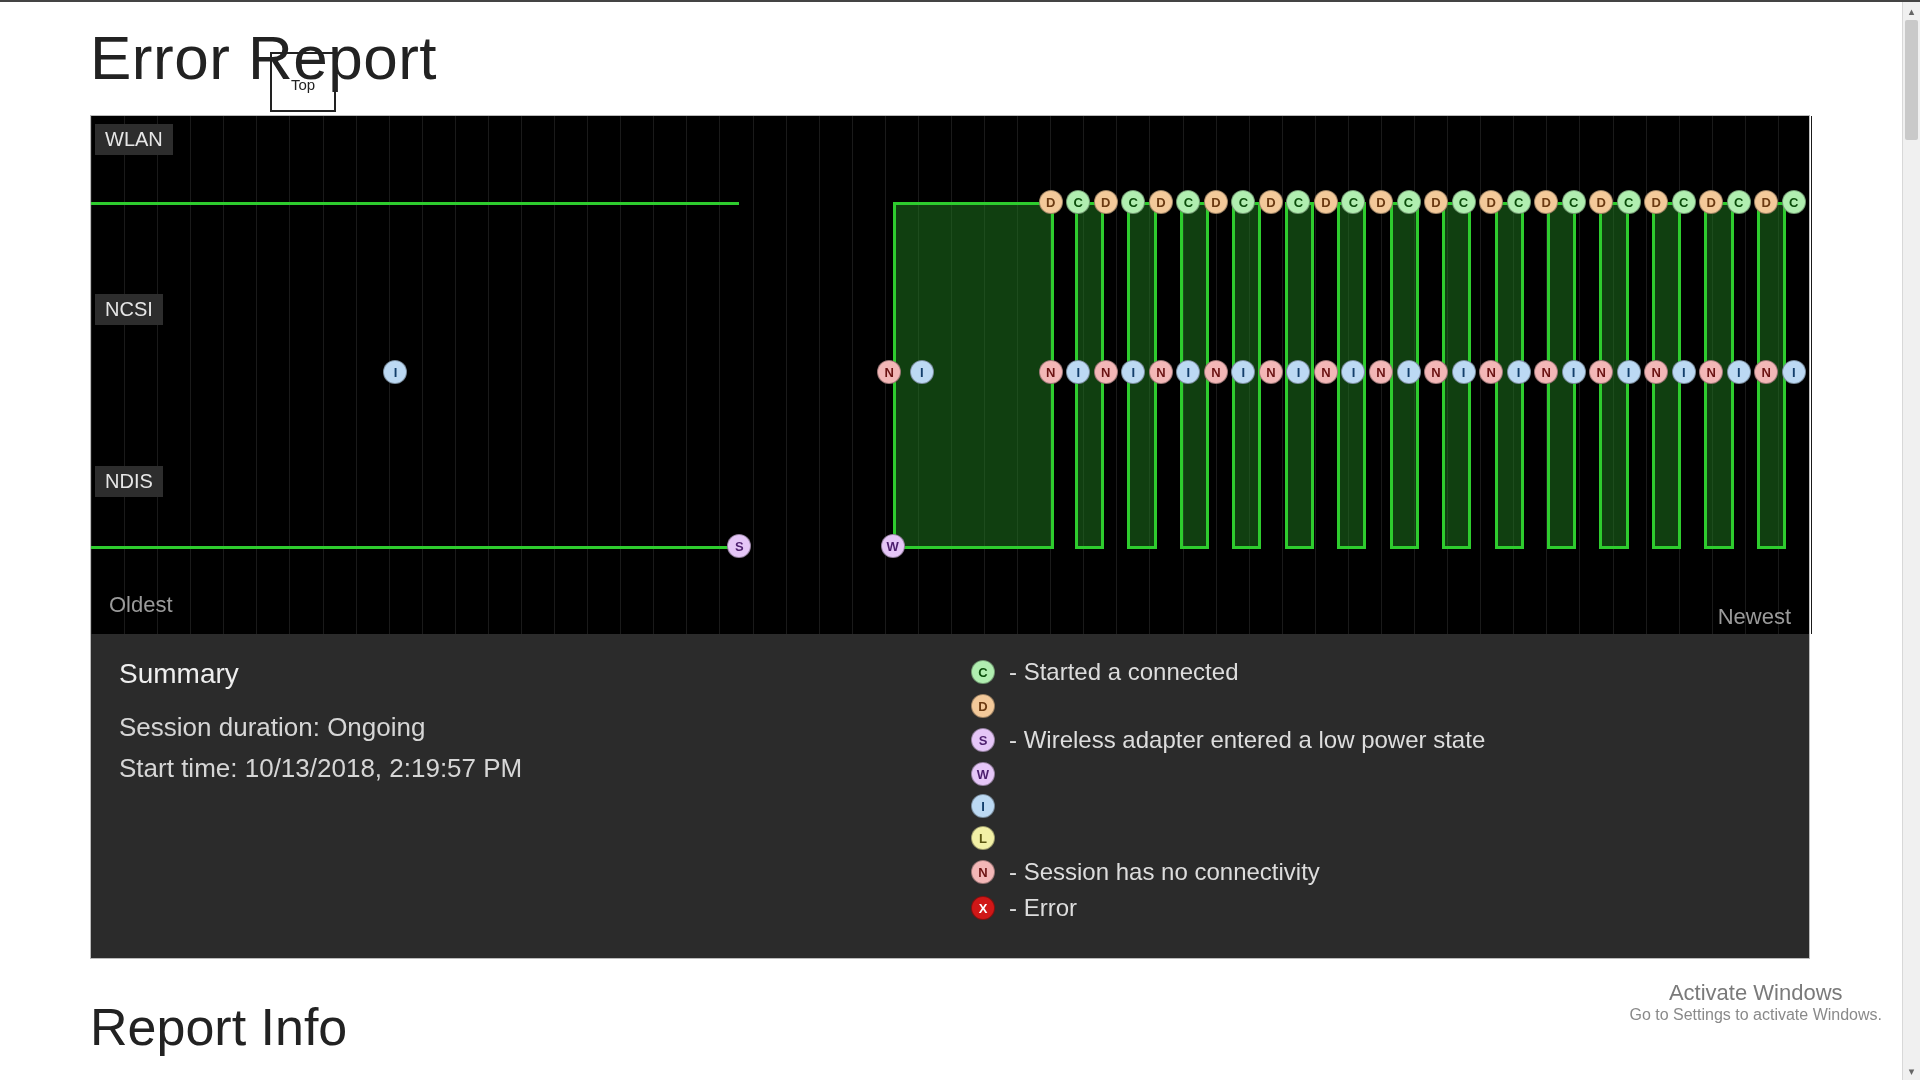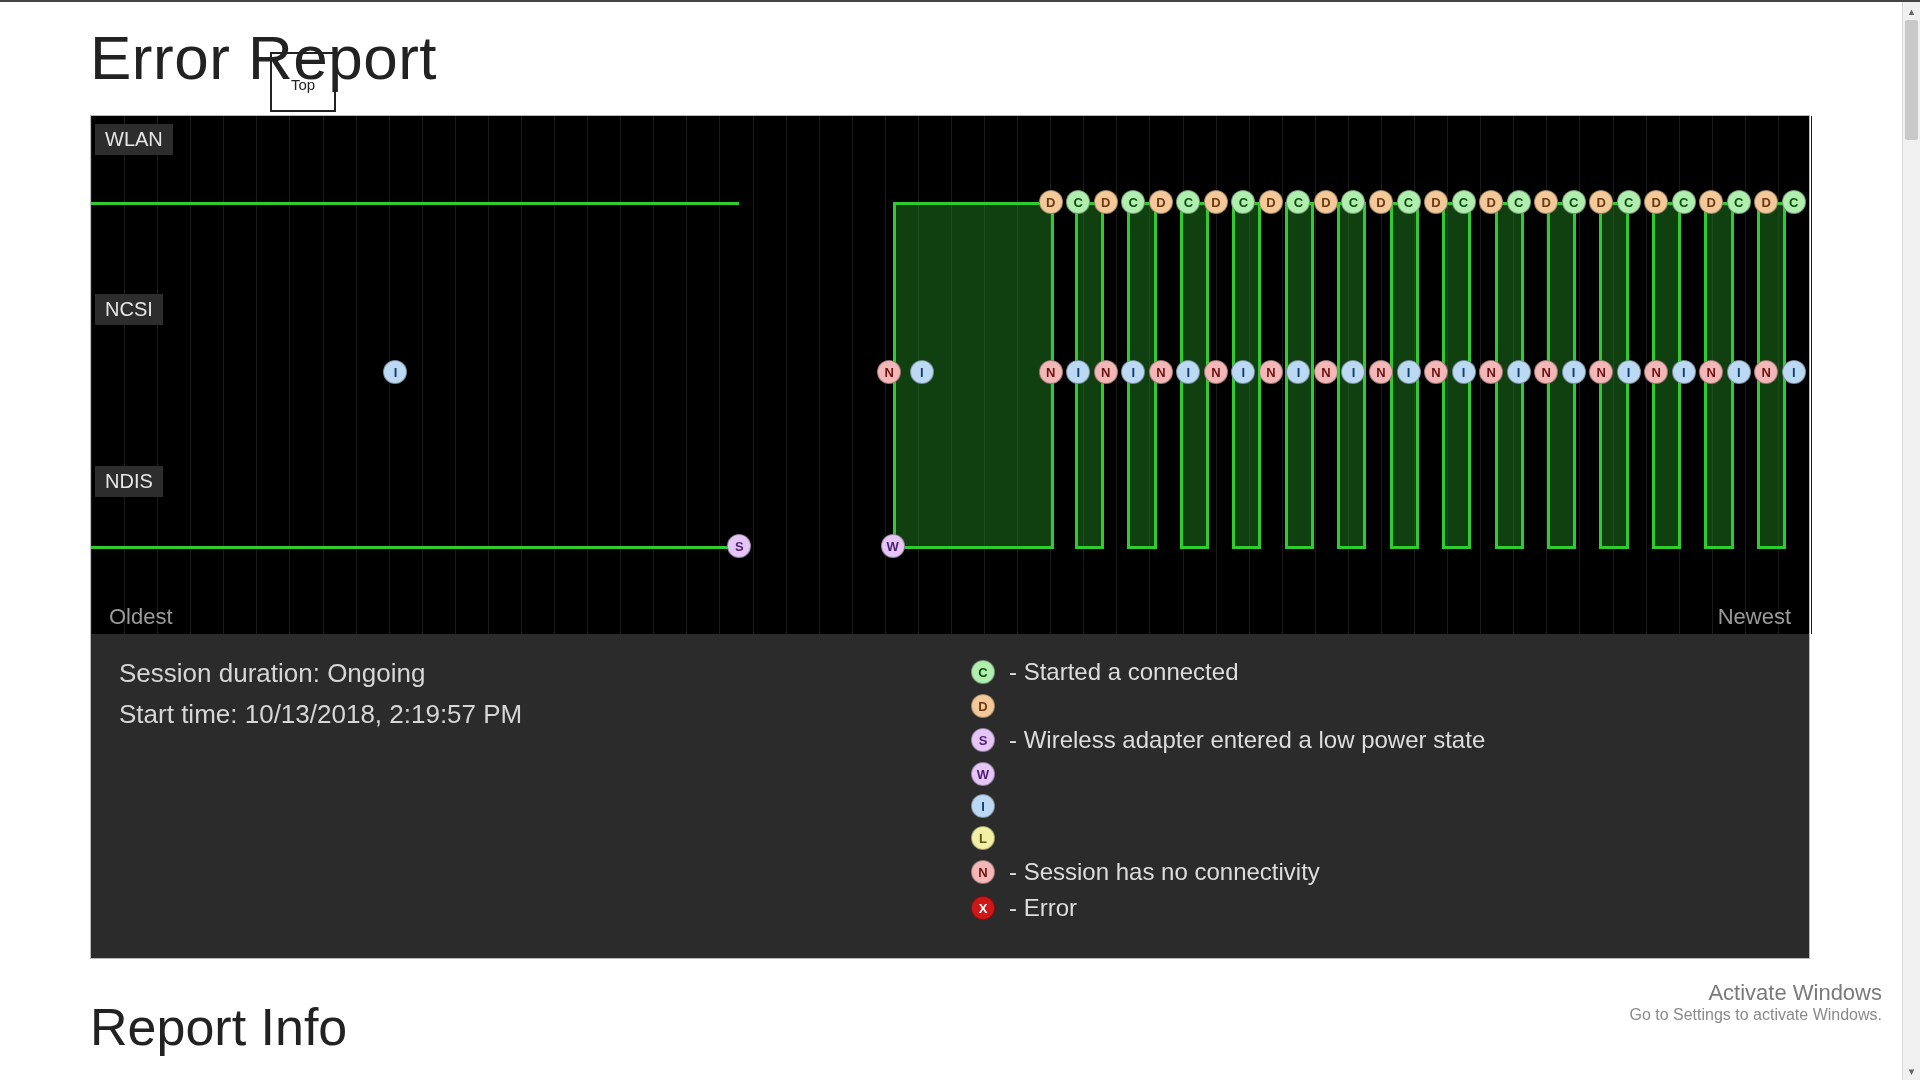--- a/index.html
+++ b/index.html
@@ -8,21 +8,21 @@
   .page { padding: 10px 90px 0 90px; }
   h1.title { font-weight: 300; font-size: 62px; color: #222; margin: 12px 0 22px 0; letter-spacing: 0.5px; position: relative; }
   .title-box { position: absolute; left: 270px; top: 52px; width: 66px; height: 60px; border: 2px solid #222; pointer-events: none; }
   .title-box-text { font-size: 15px; color: #222; text-align: center; padding-top: 22px; }
   .report-block { width: 1720px; border: 1px solid #bbb; background: #2b2b2b; }
   .chart-area { position: relative; width: 100%; height: 518px; background: #000; }
   .chart-grid { position: absolute; inset: 0; }
   .chart-grid .vline { position: absolute; top: 0; bottom: 0; width: 1px; background: #1a1a1a; }
   .row-label { position: absolute; left: 4px; background: #2d2d2d; color: #e6e6e6; font-size: 20px; padding: 4px 10px; font-family: "Segoe UI", Arial, sans-serif; font-weight: 400; }
   .oldest-newest { position: relative; width: 100%; height: 24px; color: #9a9a9a; font-size: 22px; }
-  .oldest { position: absolute; left: 18px; bottom: 0; }
+  .oldest { position: absolute; left: 18px; bottom: 12px; }
   .newest { position: absolute; right: 18px; bottom: 0; }
   .green-fill { position: absolute; background: #1f7d1f; opacity: 0.5; }
   .green-line { position: absolute; background: #2ecc2e; height: 3px; }
   .green-vline { position: absolute; background: #2ecc2e; width: 3px; }
   .ev { position: absolute; width: 24px; height: 24px; border-radius: 50%; font-size: 13px; line-height: 24px; text-align: center; font-family: "Segoe UI", Arial, sans-serif; font-weight: 600; border: 1px solid rgba(0,0,0,0.35); }
   .ev.c { background: #b0eeb0; color: #0a4d0a; }
   .ev.d { background: #f3c99a; color: #6b3a12; }
   .ev.s { background: #e5c6f7; color: #4d1f6e; }
   .ev.w { background: #e5c6f7; color: #4d1f6e; }
   .ev.i { background: #bcd9f3; color: #123e6b; }
@@ -30,21 +30,21 @@
   .ev.n { background: #f3b7b7; color: #6b1212; }
   .ev.x { background: #d01717; color: #fff; }
   .summary-area { display: flex; background: #2b2b2b; color: #e6e6e6; padding: 24px 28px 28px 28px; font-family: "Segoe UI", Arial, sans-serif; font-weight: 300; }
   .summary-left { flex: 1; }
   .summary-title { font-size: 28px; margin-bottom: 22px; color: #eee; font-weight: 400; }
   .summary-line { font-size: 26px; color: #d6d6d6; margin-bottom: 10px; }
   .legend { flex: 0 0 820px; padding-left: 10px; }
   .legend-row { display: flex; align-items: center; margin-bottom: 8px; font-size: 24px; color: #ddd; font-weight: 400; }
   .legend-row .ev { position: static; flex: 0 0 24px; margin-right: 14px; }
   .section2 { font-size: 52px; font-weight: 300; color: #222; margin-top: 38px; }
-  .watermark { position: fixed; right: 38px; bottom: 56px; text-align: right; color: #8a8a8a; font-family: "Segoe UI", Arial, sans-serif; margin-top: 44px; }
+  .watermark { position: fixed; right: 38px; bottom: 56px; text-align: center; color: #8a8a8a; font-family: "Segoe UI", Arial, sans-serif; margin-top: 44px; }
   .watermark .wmt { font-size: 22px; color: #7a7a7a; }
   .watermark .wms { font-size: 16px; color: #8a8a8a; }
   .scrollbar { position: fixed; right: 0; top: 2px; bottom: 0; width: 18px; background: #f0f0f0; border-left: 1px solid #d8d8d8; }
   .scrollbar .arrow { position: absolute; left: 0; right: 0; height: 18px; display: flex; align-items: center; justify-content: center; font-size: 11px; color: #666; }
   .scrollbar .arrow.up { top: 0; }
   .scrollbar .arrow.down { bottom: 0; }
   .scrollbar .thumb { position: absolute; left: 2px; right: 2px; top: 18px; height: 120px; background: #c9c9c9; border-radius: 2px; }
   .top-border { position: fixed; left: 0; right: 0; top: 0; height: 2px; background: #444; }
 </style>
 </head>
@@ -266,20 +266,21 @@
         </div>
 
       <div class="oldest-newest" style="position:absolute; left:0; right:0; bottom:4px;">
         <span class="oldest">Oldest</span>
         <span class="newest">Newest</span>
       </div>
     </div>
 
     <div class="summary-area">
       <div class="summary-left">
+        <div class="summary-title">Summary</div>
         <div class="summary-line">
           <span>Session duration:</span>
           <span>Ongoing</span>
         </div>
         <div class="summary-line">
           <span>Start time:</span>
           <span>10/13/2018, 2:19:57 PM</span>
         </div>
       </div>
       <div class="legend" id="legend">

